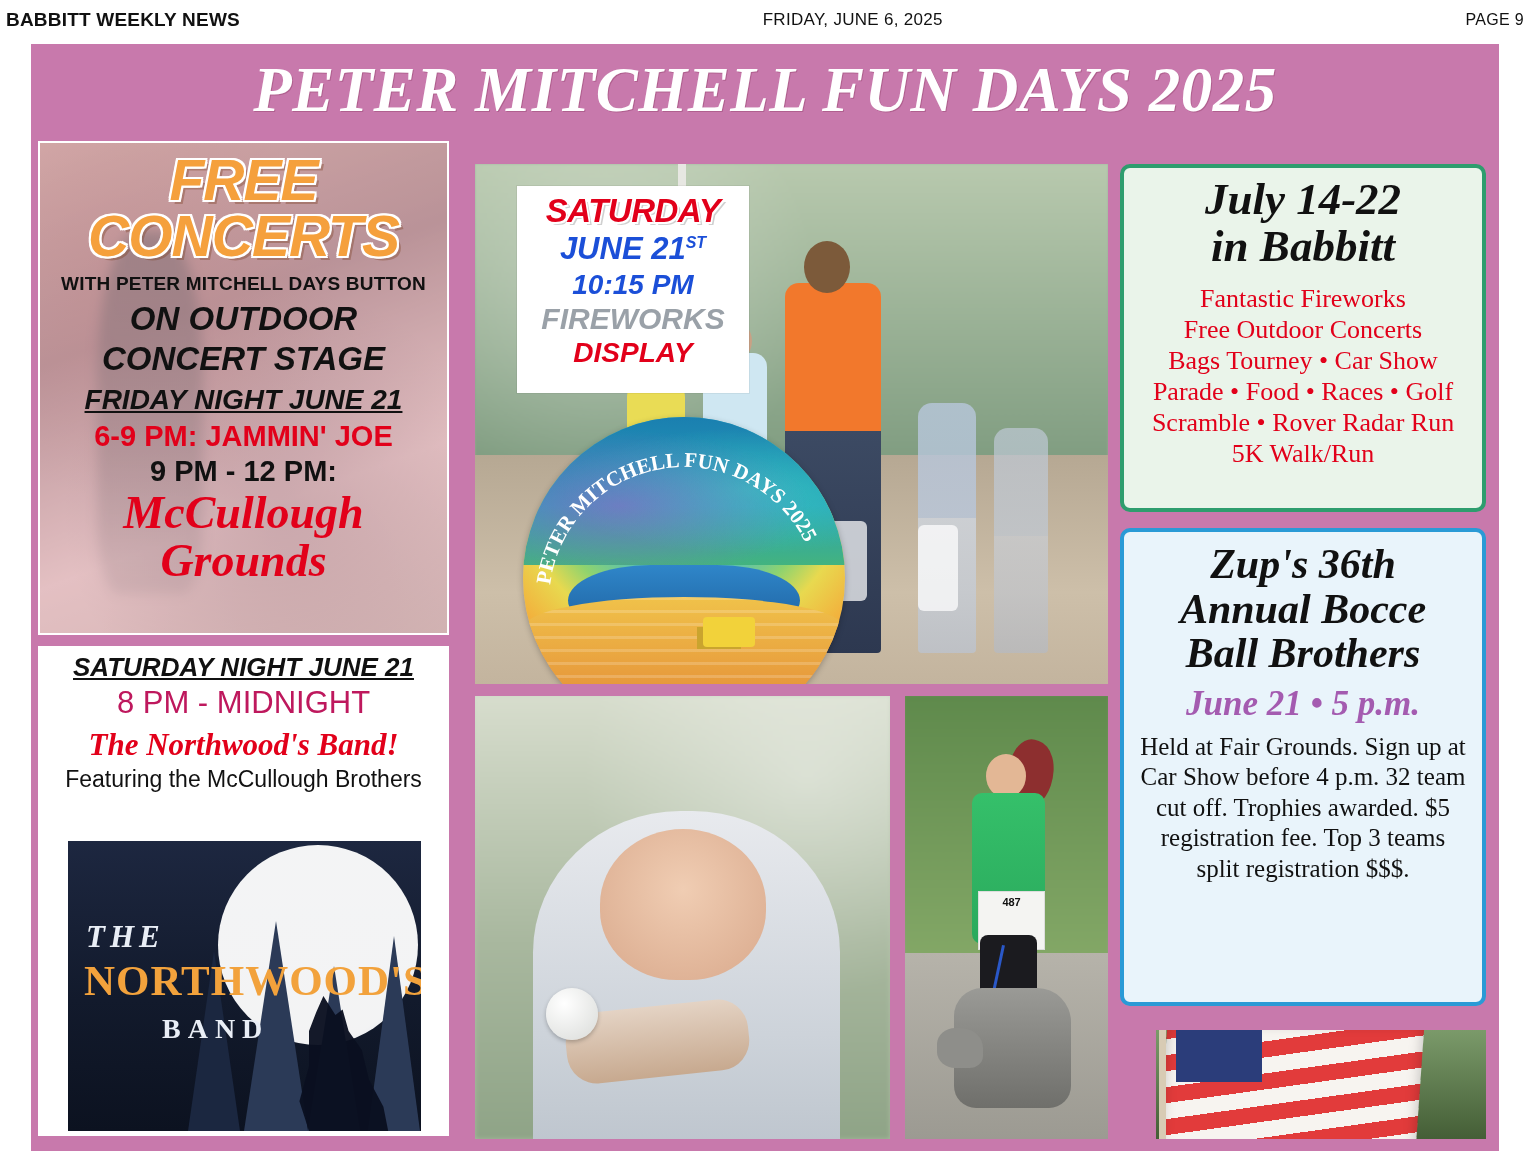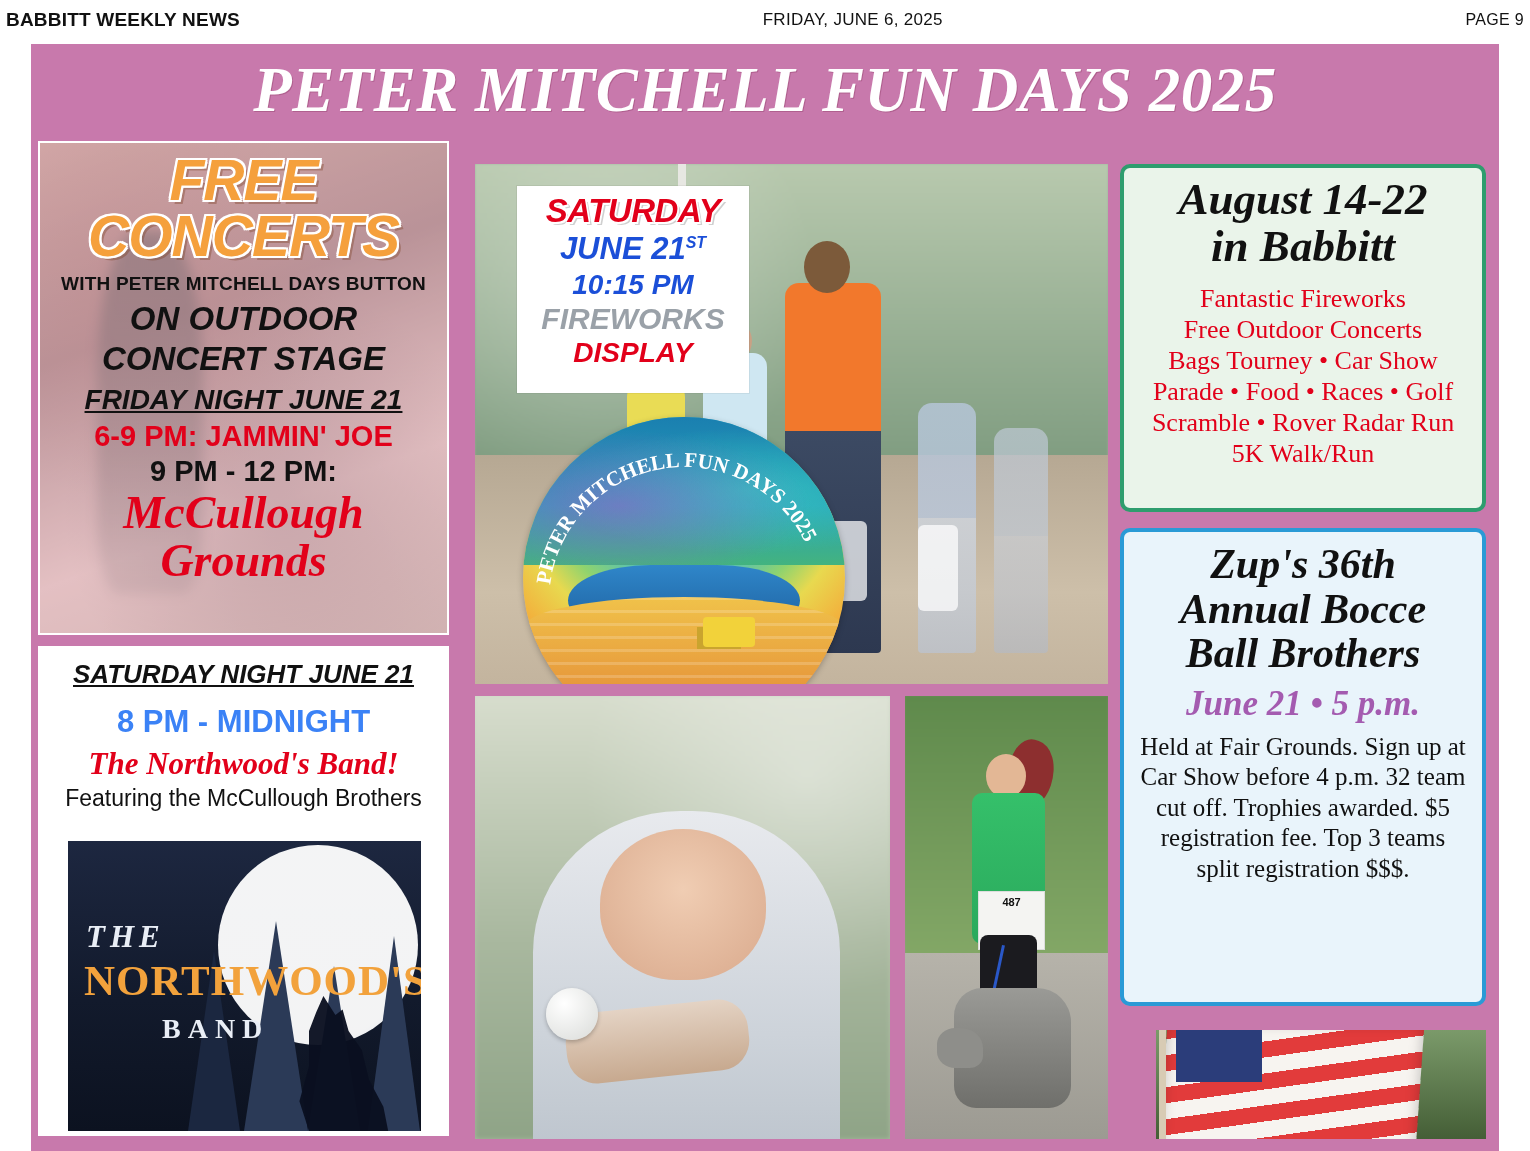--- a/index.html
+++ b/index.html
@@ -173,32 +173,32 @@
     position: absolute;
     left: 0; top: 505px;
     width: 411px; height: 490px;
     background: #ffffff;
     border: 2px solid #ffffff;
     box-sizing: border-box;
     text-align: center;
     overflow: hidden;
   }
   .sat-night-hdr {
-    margin-top: 11px;
+    margin-top: 4px;
     font-size: 26px;
     font-weight: bold;
     font-style: italic;
     color: #111;
     text-decoration: underline;
   }
   .eight-mid {
-    margin-top: 14px;
+    margin-top: 2px;
     font-size: 31px;
-    font-weight: bold;
-    color: #3b82f6;
+    font-weight: normal;
+    color: #be185d;
   }
   .northwoods-band {
     margin-top: 6px;
     font-family: "Liberation Serif", serif;
     font-weight: bold;
     font-style: italic;
     font-size: 31px;
     color: #e2001a;
   }
   .featuring {
@@ -647,21 +647,21 @@
       <div class="legs"></div>
       <div class="leash"></div>
       <div class="dog"></div>
       <div class="dogh"></div>
     </div>
   </div>
 
   <div id="right-col">
 
     <div id="june-box">
-      <div class="june-title">August 14-22</div>
+      <div class="june-title">July 14-22</div>
       <div class="june-title">in Babbitt</div>
       <div class="june-list">
         <div>Fantastic Fireworks</div>
         <div>Free Outdoor Concerts</div>
         <div>Bags Tourney • Car Show</div>
         <div>Parade • Food • Races • Golf</div>
         <div>Scramble • Rover Radar Run</div>
         <div>5K Walk/Run</div>
       </div>
     </div>

